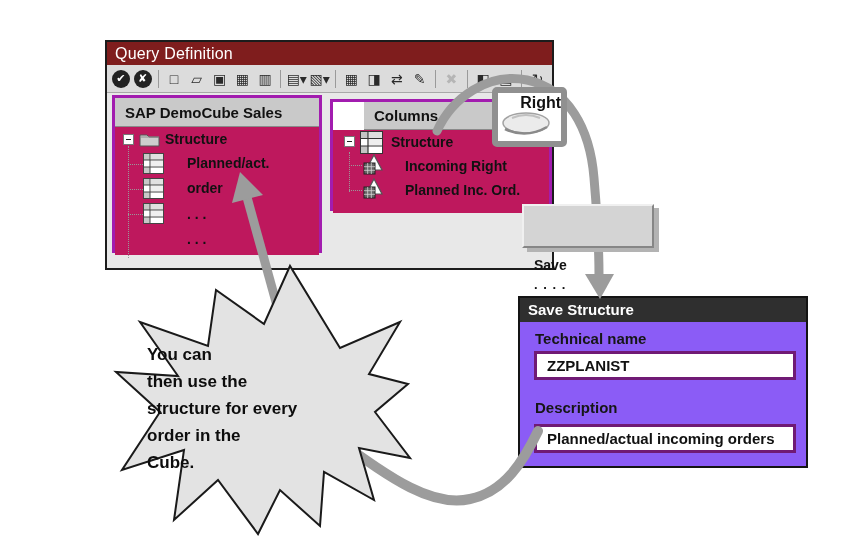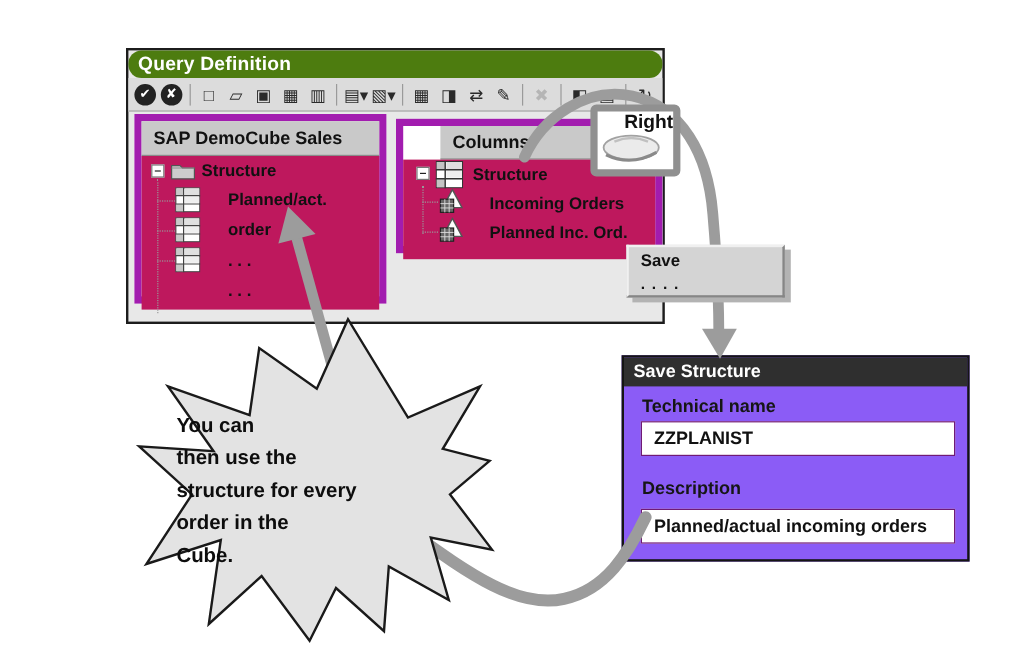--- a/index.html
+++ b/index.html
@@ -3,31 +3,31 @@
 <meta charset="utf-8">
 <style>
   * { margin:0; padding:0; box-sizing:border-box; }
   html,body { width:843px; height:543px; background:#fff; overflow:hidden;
               font-family:"Liberation Sans", sans-serif; color:#111; }
   .abs { position:absolute; }
 
   
   #qd-window { left:105px; top:40px; width:449px; height:230px;
                border:2px solid #1c1c1c; background:#e8e8e8; z-index:2; }
-  #qd-titlebar { height:23px; background:#4d7c0f; color:#fff; font-size:16px;
-                 font-weight:bold; line-height:23px; padding-left:8px; letter-spacing:.2px;border-radius:11px; }
+  #qd-titlebar { height:23px; background:#7f1d1d; color:#fff; font-size:16px;
+                 font-weight:normal; line-height:23px; padding-left:8px; letter-spacing:.2px; }
   #qd-toolbar { height:28px; background:#dcdcdc; border-bottom:1px solid #a8a8a8;
                 display:flex; align-items:center; padding:0 4px; gap:2px; }
   .tb-icon { width:21px; height:20px; display:inline-flex; align-items:center; justify-content:center;
              font-size:14px; color:#2a2a2a; cursor:default; }
   .tb-circle { background:#222; color:#fff; border-radius:50%; width:18px; height:18px; font-size:11px; margin:0 1px; }
   .tb-disabled { color:#b5b5b5; }
   .tb-sep { width:1px; height:18px; background:#9a9a9a; margin:0 3px; }
 
-  .panel { position:absolute; background:#fff; border:6px solid #a21caf; }
+  .panel { position:absolute; background:#fff; border:3px solid #a21caf; }
   .panel-header { background:#c9c9c9; border-bottom:1px solid #8a8a8a; font-weight:bold;
                   font-size:15px; padding-left:10px; color:#111; }
   #left-panel  { left:5px;  top:53px; width:210px; height:158px; }
   #left-panel  .panel-header { height:29px; line-height:29px; }
   #right-panel { left:223px; top:57px; width:222px; height:112px; }
   #right-panel .panel-header { height:28px; line-height:28px;margin-left:31px; }
   .panel-body { position:relative; width:100%; background:#be185d; }
   #left-panel  .panel-body { height:128px; }
   #right-panel .panel-body { height:83px; }
 
@@ -41,31 +41,31 @@
   
   #right-box { left:492px; top:87px; width:75px; height:60px; background:#fff;
                border:6px solid #909090; border-radius:5px; z-index:7; text-align:right; }
   #right-box .lbl { font-size:16px; font-weight:bold; line-height:18px; margin-top:1px; }
 
   
   #save-menu { left:522px; top:204px; width:132px; height:44px; background:#d4d4d4;
                border-top:2px solid #f0f0f0; border-left:2px solid #f0f0f0;
                border-right:2px solid #868686; border-bottom:2px solid #868686;
                box-shadow:5px 4px 0 #b3b3b3; z-index:6; }
-  #save-menu .menu-item { font-size:14px; font-weight:bold; padding:3px 0 0 10px; }
+  #save-menu .menu-item { font-size:14px; font-weight:bold; padding:3px 0 0 10px;margin-top:48px; }
   #save-menu .menu-dots { font-size:13px; font-weight:bold; padding:4px 0 0 10px; letter-spacing:1px; }
 
   
   #save-dialog { left:518px; top:296px; width:290px; height:172px; background:#8b5cf6;
                  border:2px solid #141414; z-index:4; }
   #sd-titlebar { height:24px; background:#2f2f2f; color:#fff; font-size:15px; font-weight:bold;
                  line-height:24px; padding-left:8px; }
   .sd-label { position:absolute; left:15px; font-size:15px; font-weight:bold; color:#161616; }
   .sd-input { position:absolute; left:14px; width:262px; height:29px; background:#fff;
-              border:1px solid #701a75; font-family:"Liberation Sans", sans-serif;
+              border:3px solid #701a75; font-family:"Liberation Sans", sans-serif;
               font-size:15px; font-weight:bold; color:#111; padding:0 16px 0 10px; }
 
   
   #anno-svg { left:0; top:0; width:843px; height:543px; z-index:5; pointer-events:none; }
   #starburst-text { left:147px; top:341px; width:225px; z-index:5; text-align:left;
                     font-size:17px; font-weight:bold; line-height:27px; color:#0d0d0d; }
   svg { display:block; }
 </style>
 </head>
 <body>
@@ -174,21 +174,21 @@
         <polygon points="11,1 19,16 3,16" fill="#fdfdfd" stroke="#555" stroke-width="1.2"></polygon>
         <rect x="1" y="9" width="11" height="11" fill="#666" stroke="#222"></rect>
         <path d="M4.7 9 v11 M8.3 9 v11 M1 12.7 h11 M1 16.3 h11" stroke="#d8d8d8" stroke-width="0.8"></path>
       </svg>
       <svg class="abs" style="left:30px; top:48px;" width="21" height="22" viewBox="0 0 21 22">
         <polygon points="11,1 19,16 3,16" fill="#fdfdfd" stroke="#555" stroke-width="1.2"></polygon>
         <rect x="1" y="9" width="11" height="11" fill="#666" stroke="#222"></rect>
         <path d="M4.7 9 v11 M8.3 9 v11 M1 12.7 h11 M1 16.3 h11" stroke="#d8d8d8" stroke-width="0.8"></path>
       </svg>
 
-      <div class="tree-label" style="left:72px; top:28px;">Incoming Orders</div>
+      <div class="tree-label" style="left:72px; top:28px;">Incoming Right</div>
       <div class="tree-label" style="left:72px; top:52px;">Planned Inc. Ord.</div>
     </div>
   </div>
 </div>
 
 <div id="save-dialog" class="abs">
   <div id="sd-titlebar">
     <span>Save Structure</span>
   </div>
   <div class="sd-label" style="top:32px;">Technical name</div>

